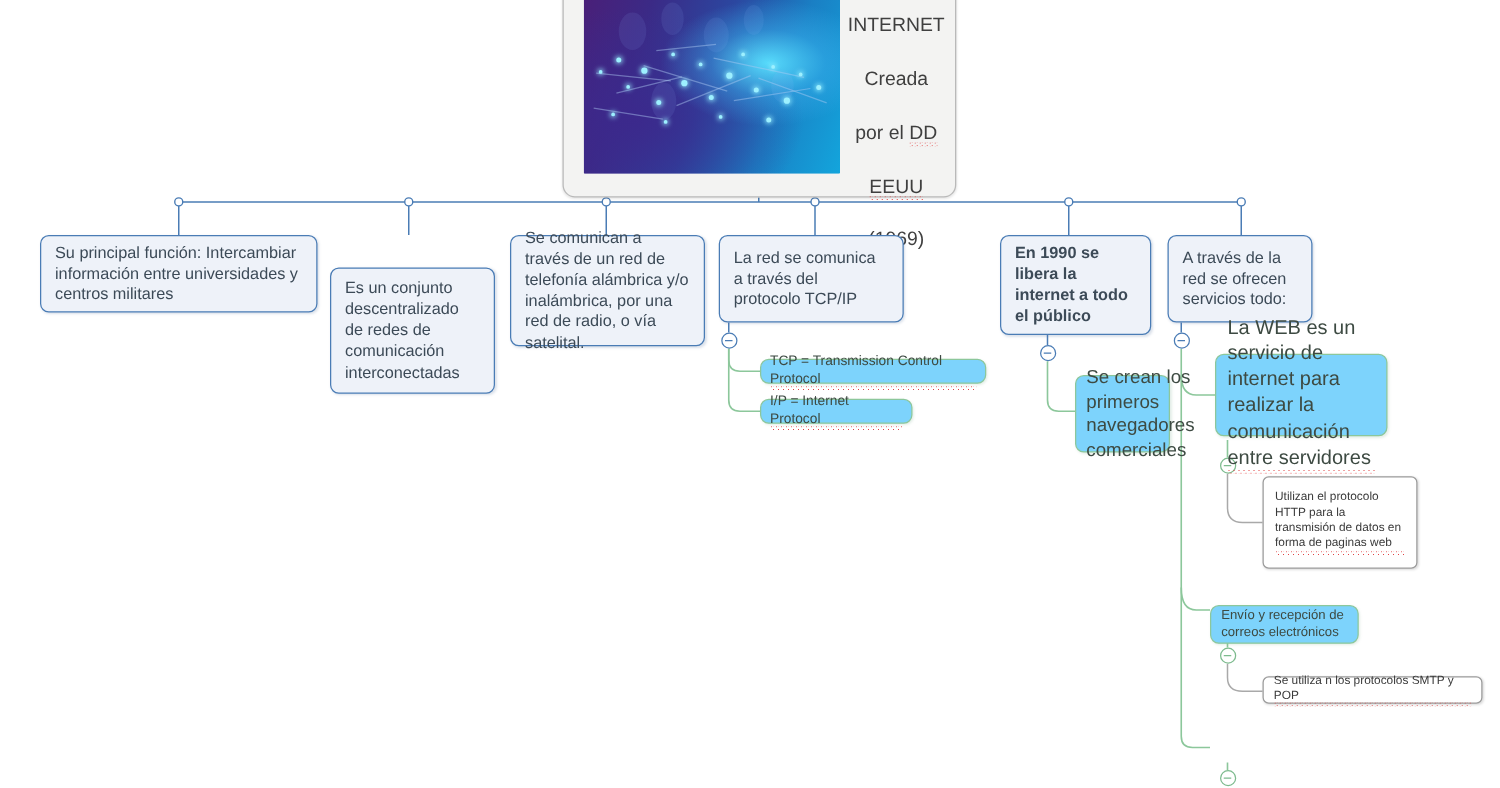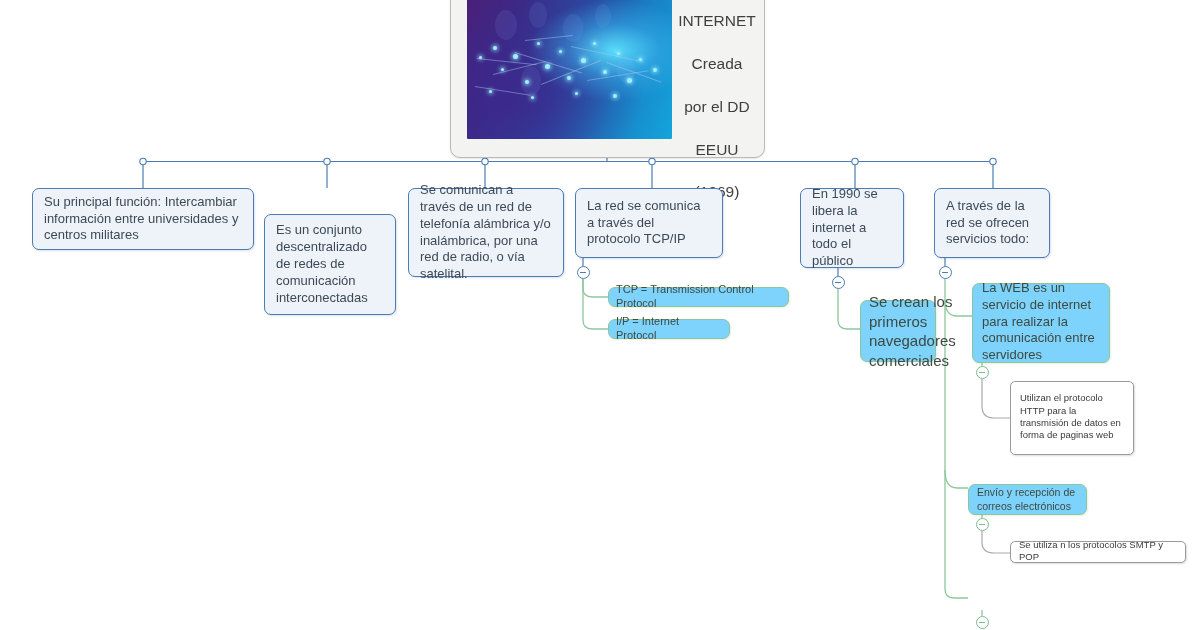--- a/index.html
+++ b/index.html
@@ -204,21 +204,21 @@
   </div>
 
   <div class="node b1" style="left:408px;top:188px;width:156px;height:89px;">
     <span>Se comunican a través de un red de telefonía alámbrica y/o inalámbrica, por una red de radio, o vía satelital.</span>
   </div>
 
   <div class="node b1" style="left:575px;top:188px;width:148px;height:70px;">
     <span>La red se comunica a través del protocolo TCP/IP</span>
   </div>
 
-  <div class="node b1" style="left:800px;top:188px;width:104px;height:80px;">
+  <div class="node b1" style="left:800px;top:188px;width:121px;height:80px;font-weight:bold;">
     <span>En 1990 se libera la internet a todo el público</span>
   </div>
 
   <div class="node b1" style="left:934px;top:188px;width:116px;height:70px;">
     <span>A través de la red se ofrecen servicios todo:</span>
   </div>
 
   <div class="toggle blue" style="left:576.5px;top:266px;">
     <div class="bar"></div>
   </div>
@@ -243,21 +243,21 @@
   </div>
 
   <div class="node g" style="left:608px;top:319px;width:122px;height:20px;font-size:11px;padding:3px 7px;">
     <span class="sq">I/P = Internet Protocol</span>
   </div>
 
   <div class="node g" style="left:860px;top:300px;width:76px;height:62px;font-size:15px;padding:6px 8px;">
     <span>Se crean los primeros navegadores comerciales</span>
   </div>
 
-  <div class="node g" style="left:972px;top:283px;width:138px;height:80px;font-size:13px;padding:23px 9px;">
+  <div class="node g" style="left:972px;top:283px;width:138px;height:66px;font-size:16px;padding:23px 9px;">
     <span class="sq">La WEB es un servicio de internet para realizar la comunicación entre servidores</span>
   </div>
 
   <div class="node w" style="left:1010px;top:381px;width:124px;height:74px;font-size:9.5px;padding:6px 9px;">
     <span class="sq">Utilizan el protocolo HTTP para la transmisión de datos en forma de paginas web</span>
   </div>
 
   <div class="node g" style="left:968px;top:472px;width:119px;height:31px;font-size:10.5px;padding:5px 8px;margin-top:12px;">
     <span>Envío y recepción de correos electrónicos</span>
   </div>

